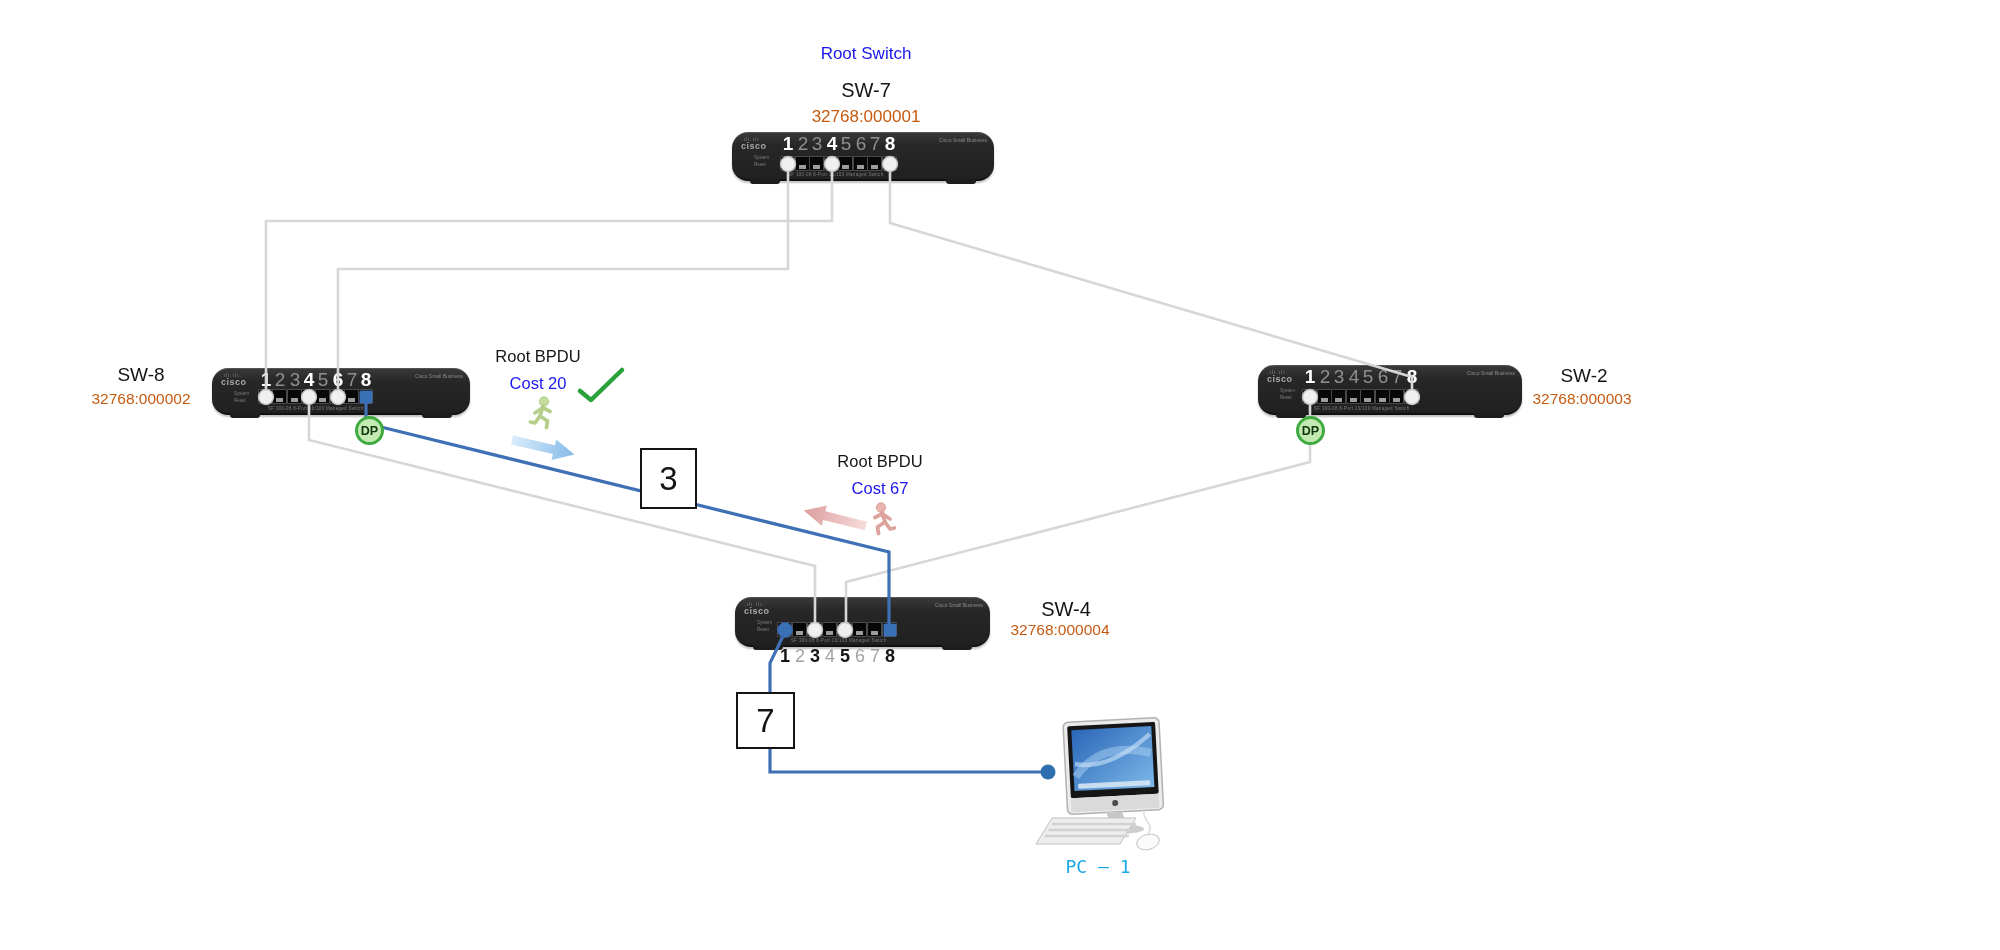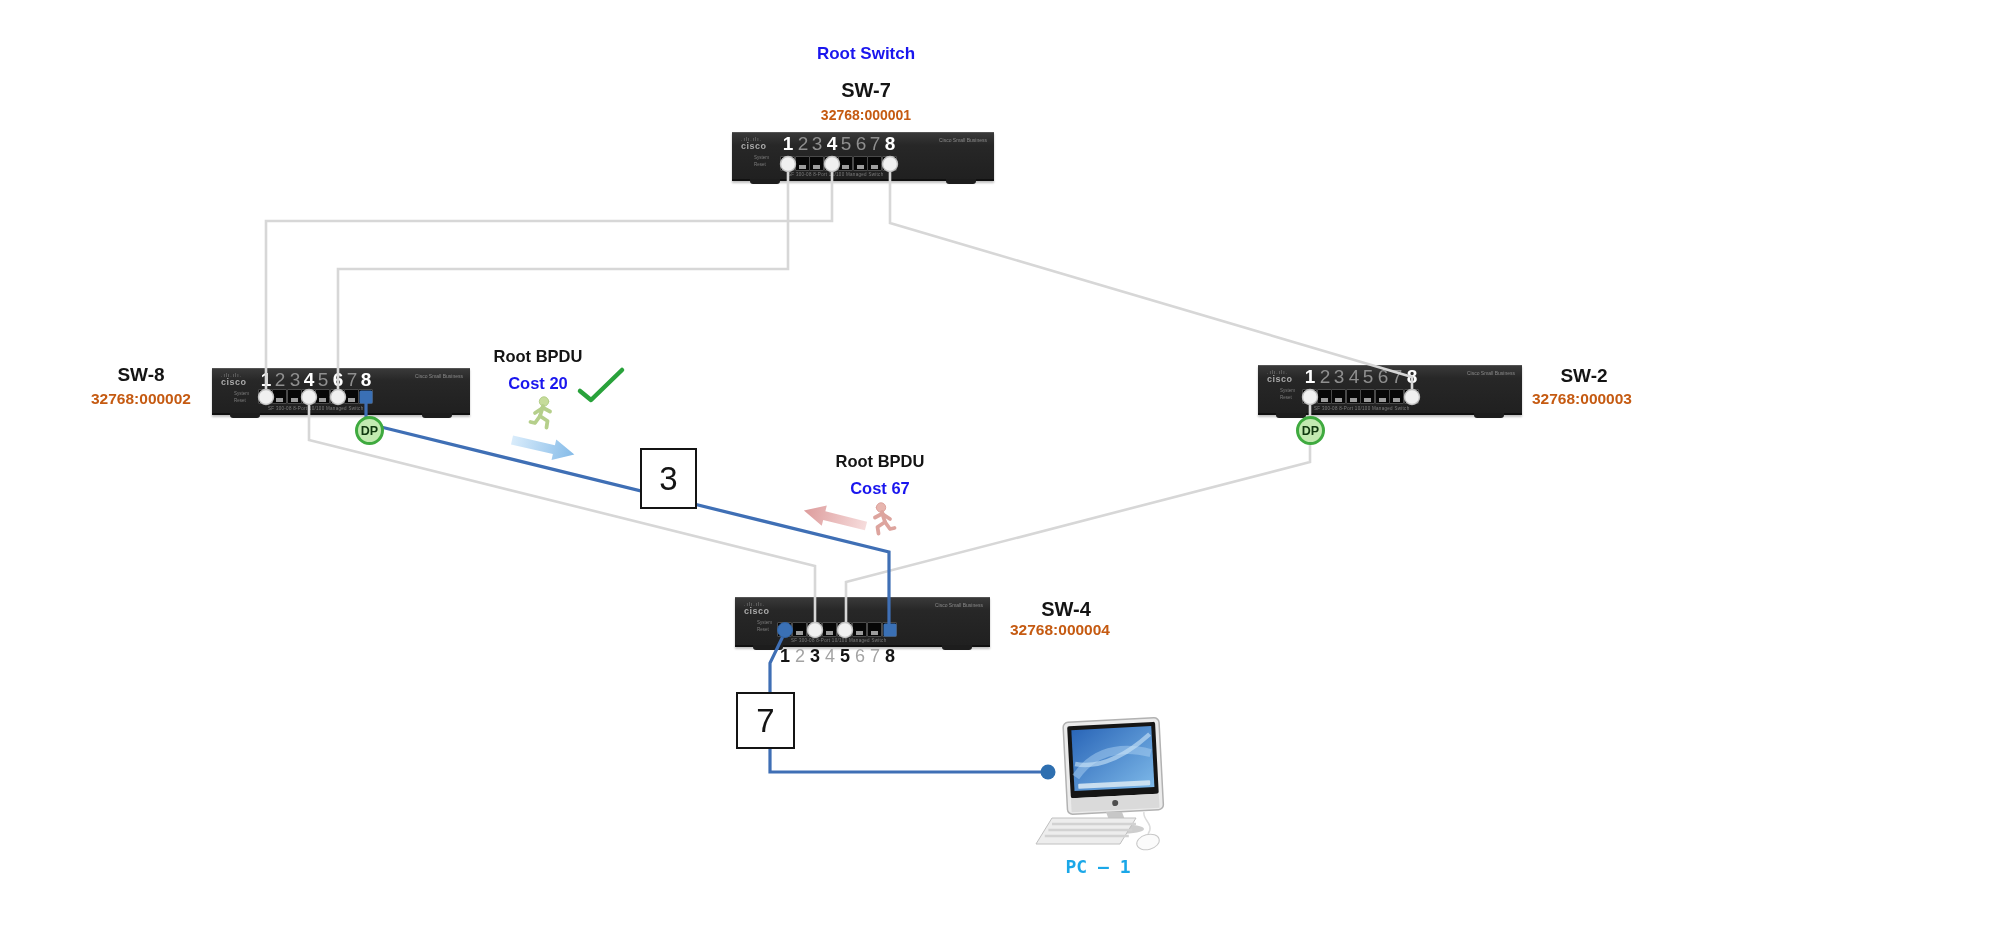--- a/index.html
+++ b/index.html
@@ -4,42 +4,42 @@
 <style>
   html,body{margin:0;padding:0;background:#fff;}
   .canvas{position:relative;width:2000px;height:950px;background:#fff;overflow:hidden;
           font-family:"Liberation Sans",sans-serif;}
   #switch-layer{position:absolute;inset:0;z-index:1;}
   #wire-layer{position:absolute;left:0;top:0;z-index:2;pointer-events:none;}
   .overlay{position:absolute;inset:0;z-index:3;pointer-events:none;}
 
   
   .switch{position:absolute;background:linear-gradient(#3a3a3a 0%,#272727 28%,#202020 100%);
-          border-radius:0;box-shadow:inset 0 1px 0 rgba(255,255,255,.14), 0 2px 2px rgba(0,0,0,.25);
+          border-radius:16px;box-shadow:inset 0 1px 0 rgba(255,255,255,.14), 0 2px 2px rgba(0,0,0,.25);
           border-bottom:2px solid #101010;}
   .sw-brand{position:absolute;left:9px;top:5px;color:#a9a9a9;line-height:1;}
   .sw-brand .bars{display:block;font-size:5px;letter-spacing:1px;color:#8d8d8d;}
   .sw-brand .word{display:block;font-size:9px;font-weight:bold;letter-spacing:.5px;}
   .sw-series{position:absolute;right:7px;top:5px;font-size:5px;color:#8a8a8a;}
   .sw-side{position:absolute;left:22px;top:22px;font-size:4.5px;color:#7d7d7d;white-space:pre-line;line-height:1.6;}
   .sw-model{position:absolute;left:56px;bottom:2px;font-size:4.5px;color:#7d7d7d;letter-spacing:.3px;}
   .slot{position:absolute;width:15px;height:15px;background:#070707;border:1px solid #4a4a4a;border-radius:1px;box-sizing:border-box;}
   .slot::after{content:"";position:absolute;left:3px;bottom:1px;width:7px;height:4px;background:#9d9d9d;}
   .foot{position:absolute;bottom:-5px;width:30px;height:5px;background:#1d1d1d;border-radius:0 0 3px 3px;}
   .foot.l{left:18px;} .foot.r{right:18px;}
   .pnum{position:absolute;width:16px;text-align:center;line-height:1.1;}
   .pnum.topn{top:2px;font-size:19px;}
   .pnum.topn.on{color:#ffffff;font-weight:bold;}
   .pnum.topn.off{color:#8f8f8f;}
   .pnum.below{font-size:18px;}
   .pnum.below.on{color:#141414;font-weight:bold;}
   .pnum.below.off{color:#a3a3a3;}
 
   
-  .label{position:absolute;width:200px;text-align:center;font-weight:bold;line-height:1.2;pointer-events:auto;}
+  .label{position:absolute;width:200px;text-align:center;font-weight:normal;line-height:1.2;pointer-events:auto;}
   .cost-box{position:absolute;box-sizing:border-box;background:#fff;border:2px solid #141414;
             display:flex;align-items:center;justify-content:center;font-size:33px;color:#141414;
             font-weight:400;pointer-events:auto;}
   .dp-badge{position:absolute;box-sizing:border-box;width:29px;height:29px;border-radius:50%;
             border:3px solid #3faa3f;background:#c3eab1;color:#10380f;font-size:12.5px;font-weight:bold;
             display:flex;align-items:center;justify-content:center;pointer-events:auto;}
 </style>
 </head>
 <body>
 
@@ -239,21 +239,21 @@
         </g>
         <path d="M90,114 C97,104 84,100 86,92" stroke="#dcdcdc" stroke-width="1.5" fill="none"></path>
         <ellipse cx="90" cy="122" rx="11.5" ry="7.5" fill="#fbfbfb" stroke="#c8c8c8" stroke-width="1" transform="rotate(-15 90 122)"></ellipse>
       </g>
     </svg>
 
   <div class="overlay">
 
     <div class="label" style="left: 766px; top: 44px; font-size: 17px; color: rgb(26, 22, 238);">Root Switch</div>
     <div class="label" style="left: 766px; top: 78px; font-size: 20px; color: rgb(20, 20, 20);">SW-7</div>
-    <div class="label" style="left: 766px; top: 107px; font-size: 14px; color: rgb(197, 90, 17);">32768:000001</div>
+    <div class="label" style="left: 766px; top: 107px; font-size: 17px; color: rgb(197, 90, 17);">32768:000001</div>
 
     <div class="label" style="left: 41px; top: 364px; font-size: 19px; color: rgb(20, 20, 20);">SW-8</div>
     <div class="label" style="left: 41px; top: 390px; font-size: 15.5px; color: rgb(197, 90, 17);">32768:000002</div>
 
     <div class="label" style="left: 1484px; top: 365px; font-size: 19px; color: rgb(20, 20, 20);">SW-2</div>
     <div class="label" style="left: 1482px; top: 390px; font-size: 15.5px; color: rgb(197, 90, 17);">32768:000003</div>
 
     <div class="label" style="left: 966px; top: 597px; font-size: 20px; color: rgb(20, 20, 20);">SW-4</div>
     <div class="label" style="left: 960px; top: 621px; font-size: 15.5px; color: rgb(197, 90, 17);">32768:000004</div>
 

